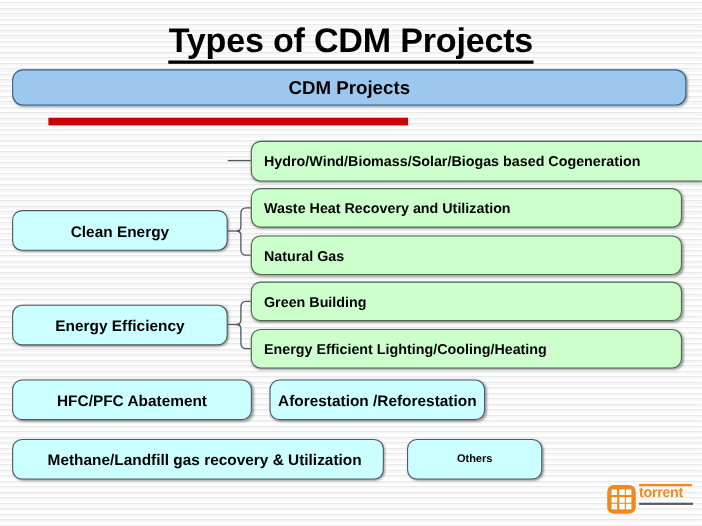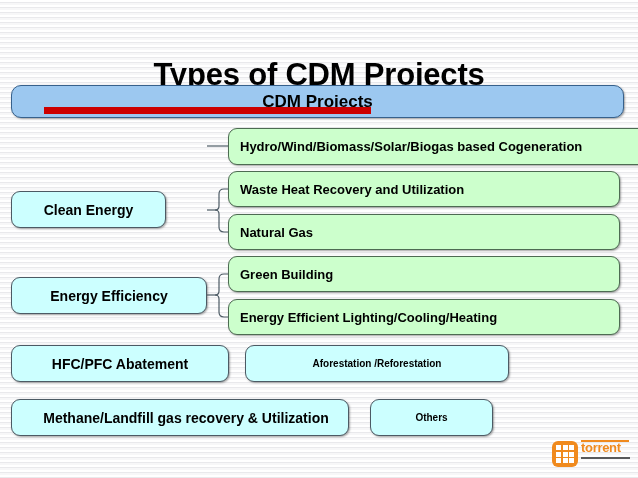--- a/index.html
+++ b/index.html
@@ -36,21 +36,20 @@
     position: absolute;
     left: 0;
     top: 20px;
     width: 638px;
     text-align: center;
     font-size: 31px;
     font-weight: bold;
     color: #000000;
     letter-spacing: -0.2px;
     line-height: 1.1;
-    margin-top: 38px;
   }
   #title span.t {
     border-bottom: 3px solid #000000;
     padding-bottom: 1px;
   }
 
   
   .node {
     position: absolute;
     box-sizing: border-box;
@@ -163,21 +162,21 @@
     background: #58595b;
   }
 </style>
 </head>
 <body>
 
 <div id="slide">
 
   <div id="title"><span class="t">Types of CDM Projects</span></div>
 
-  <div class="node root" style="left:11px; top:85px; width:613px; height:33px;">
+  <div class="node root" style="left:11px; top:63px; width:613px; height:33px;">
     <span>CDM Projects</span>
   </div>
 
   <div id="red-bar"></div>
 
   <svg id="connectors" viewBox="0 0 638 478">
 
     <path d="M 207 146 L 228 146"></path>
 
     <path d="M 207 210 L 214 210"></path>
@@ -185,21 +184,21 @@
     <path d="M 228 189 L 224 189 Q 219 189 219 194 L 219 206 Q 219 210 215 210 Q 219 210 219 214 L 219 227 Q 219 232 224 232 L 228 232"></path>
 
     <path d="M 207 295 L 218 295"></path>
     <path d="M 228 274 L 224 274 Q 219 274 219 279 L 219 291 Q 219 295 215 295 Q 219 295 219 299 L 219 312 Q 219 317 224 317 L 228 317"></path>
   </svg>
 
   <div class="node green leftpad" style="left:228px; top:128px; width:420px; height:37px; font-size:13px;">
     <span>Hydro/Wind/Biomass/Solar/Biogas based Cogeneration</span>
   </div>
 
-  <div class="node cyan center" style="left:11px; top:191px; width:155px; height:37px; font-size:14px;">
+  <div class="node cyan center" style="left:11px; top:191px; width:196px; height:37px; font-size:14px;">
     <span>Clean Energy</span>
   </div>
   <div class="node green leftpad" style="left:228px; top:171px; width:392px; height:36px; font-size:13px;">
     <span>Waste Heat Recovery and Utilization</span>
   </div>
   <div class="node green leftpad" style="left:228px; top:214px; width:392px; height:36px; font-size:13px;">
     <span>Natural Gas</span>
   </div>
 
   <div class="node cyan center" style="left:11px; top:277px; width:196px; height:37px; font-size:14px;align-items:center;">
@@ -208,21 +207,21 @@
   <div class="node green leftpad" style="left:228px; top:256px; width:392px; height:36px; font-size:13px;align-items:center;">
     <span>Green Building</span>
   </div>
   <div class="node green leftpad" style="left:228px; top:299px; width:392px; height:36px; font-size:13px;">
     <span>Energy Efficient Lighting/Cooling/Heating</span>
   </div>
 
   <div class="node cyan center" style="left:11px; top:345px; width:218px; height:37px; font-size:14px;">
     <span>HFC/PFC Abatement</span>
   </div>
-  <div class="node cyan center" style="left:245px; top:345px; width:264px; height:37px; font-size:10px;">
+  <div class="node cyan center" style="left:245px; top:345px; width:196px; height:37px; font-size:14px;">
     <span>Aforestation /Reforestation</span>
   </div>
 
   <div class="node cyan center" style="left:11px; top:399px; width:338px; height:37px; font-size:14px;padding-left:12px;">
     <span>Methane/Landfill gas recovery &amp; Utilization</span>
   </div>
   <div class="node cyan center" style="left:370px; top:399px; width:123px; height:37px; font-size:10px;">
     <span>Others</span>
   </div>
 

